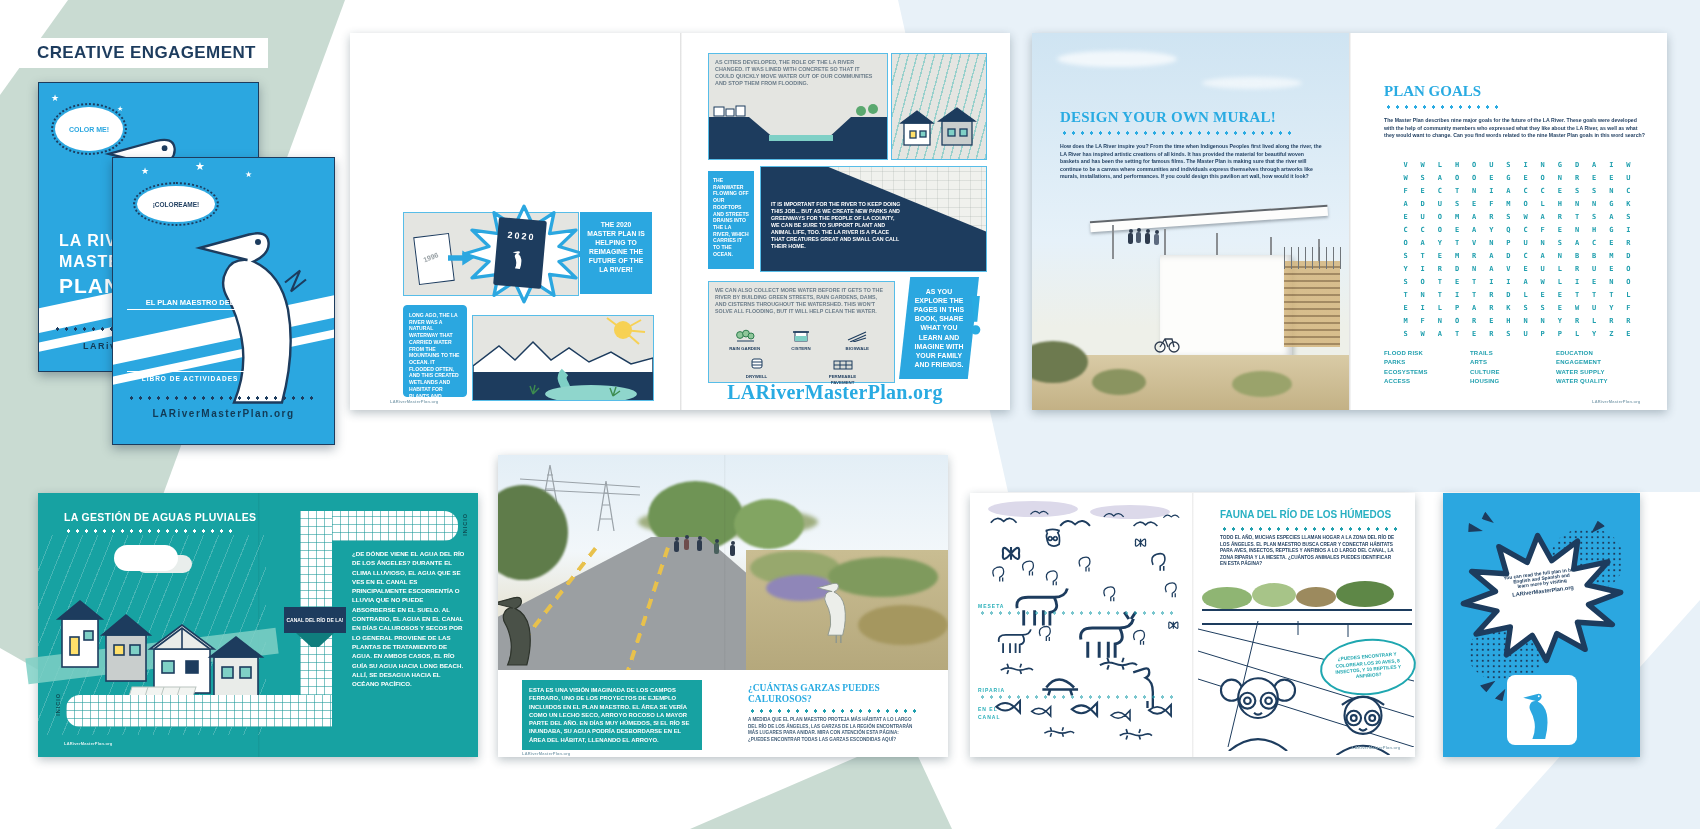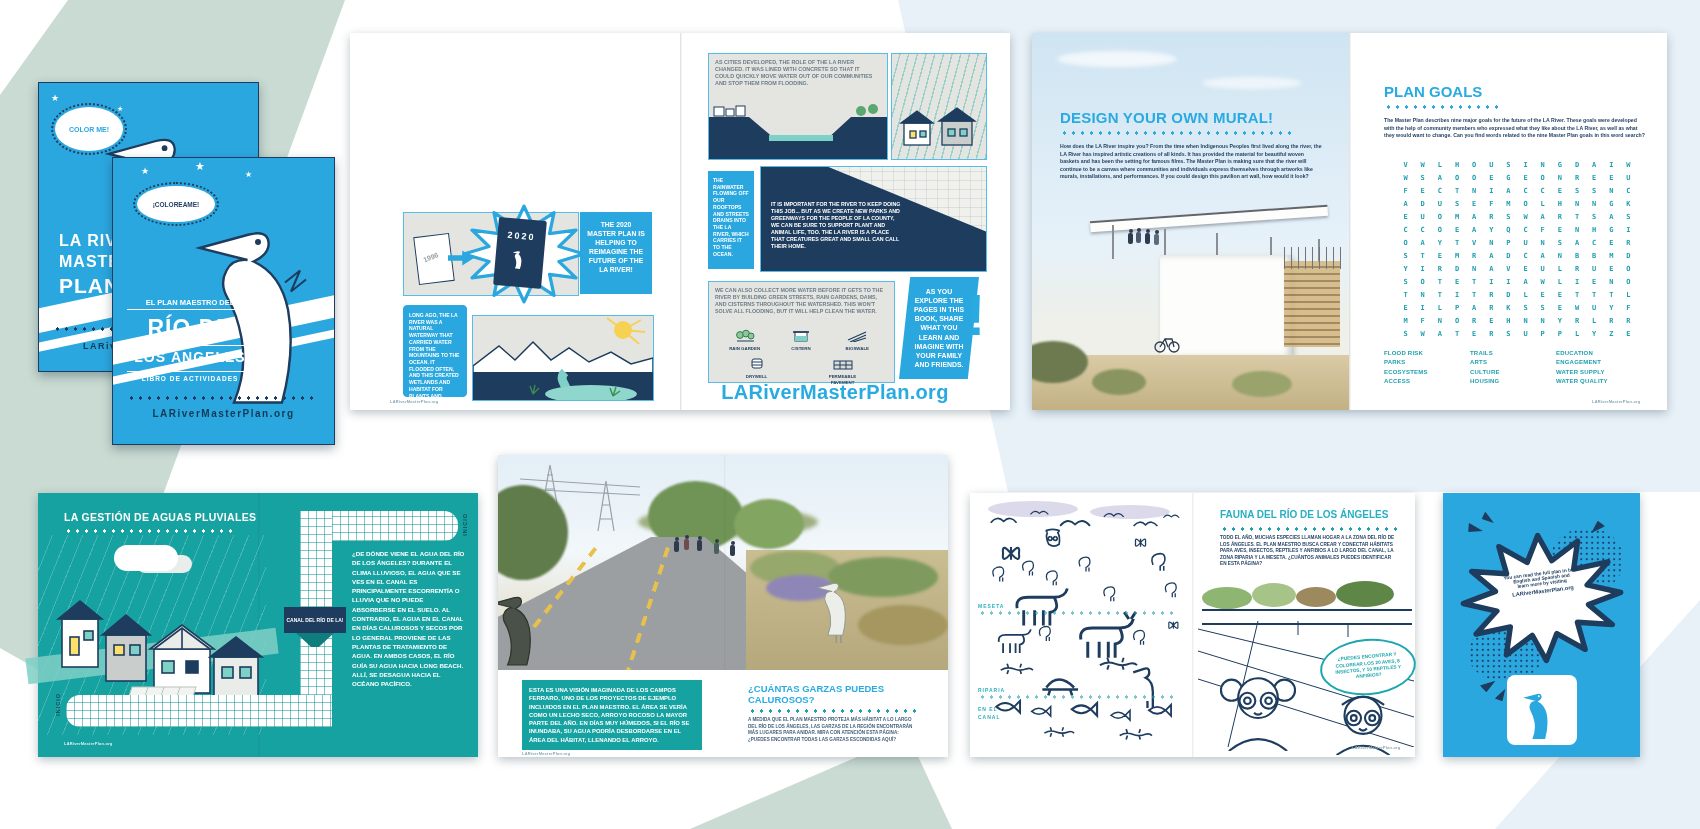--- a/index.html
+++ b/index.html
@@ -14,21 +14,21 @@
   .bg-blue-br{background:#e8f1f8;clip-path:polygon(1700px 600px,1700px 829px,1495px 829px);}
   .bg-white-bl{background:#fff;clip-path:polygon(0 648px,318px 829px,0 829px);}
   
   .card{position:absolute;background:#fff;box-shadow:0 3px 9px rgba(30,55,70,.30);}
   .gutter{position:absolute;top:0;bottom:0;width:2px;
           background:linear-gradient(90deg,rgba(0,0,0,.14),rgba(0,0,0,.02));}
   .dots{position:absolute;height:4px;background-repeat:repeat-x;background-size:9px 4px;}
   .dots-blue{background-image:radial-gradient(circle 1.6px,#29abe2 99%,transparent);}
   .dots-teal{background-image:radial-gradient(circle 1.6px,#1fa0ae 99%,transparent);}
   .dots-white{background-image:radial-gradient(circle 1.6px,#ffffff 99%,transparent);}
-  .dots-navy{background-image:radial-gradient(circle 1.6px,#1d3c5e 99%,transparent);} .blue{color:#29abe2;} .white{color:#fff;}
+  .dots-navy{background-image:radial-gradient(circle 1.6px,#1d3c5e 99%,transparent);} .blue{color:#29abe2;font-family:Liberation Serif, serif;} .white{color:#fff;}
   .tiny-footer{position:absolute;font-size:4px;color:#8aa7b5;font-weight:700;letter-spacing:.2px;}
   
   .hdr-bar{left:0;top:38px;width:268px;height:30px;background:#fff;display:flex;align-items:center;}
   .hdr-bar span{padding-left:37px;font-size:17px;font-weight:800;letter-spacing:.4px;color:#1d3c5e;}
   
   .cover{position:absolute;background:#2ba7e0;border:1.5px solid #1d3c5e;overflow:hidden;
          box-shadow:0 4px 10px rgba(20,40,60,.35);}
   .stripe{position:absolute;background:#fff;transform:rotate(-12deg);}
   .bubble-ell{position:absolute;background:#fff;border-radius:50%;display:flex;align-items:center;
               justify-content:center;text-align:center;font-weight:800;outline:2px dotted #1d3c5e;outline-offset:2px;}
@@ -65,20 +65,23 @@
 <body>
 
 <div class="stage">
 
   <div class="bg bg-mint"></div>
   <div class="bg bg-white-bl"></div>
   <div class="bg bg-blue"></div>
   <div class="bg bg-blue-br"></div>
   <div class="bg bg-mint-b"></div>
 
+  <div class="abs hdr-bar">
+    <span>CREATIVE ENGAGEMENT</span>
+  </div>
 
   <div class="cover" style="left:38px;top:82px;width:219px;height:288px;">
     <div class="stripe" style="left:-30px;top:198px;width:320px;height:24px;"></div>
     <div class="stripe" style="left:-30px;top:232px;width:320px;height:9px;"></div>
     <svg class="abs" style="left:62px;top:18px;width:150px;height:200px;" viewBox="0 0 100 140">
       <path d="M3 37 L36 28 Q48 25 49 33 Q50 41 39 46 Q57 54 62 78 Q67 106 58 140 L26 140 Q35 118 31 97 Q28 81 22 71 Q16 61 21 52 Q25 44 35 45 Z" fill="#fff" stroke="#1d3c5e" stroke-width="1.6"></path>
       <circle cx="42" cy="33" r="2" fill="#1d3c5e"></circle>
     </svg>
     <span class="star" style="left:12px;top:10px;font-size:9px;">★</span>
     <span class="star" style="left:78px;top:22px;font-size:7px;">★</span>
@@ -103,24 +106,20 @@
       <circle cx="42" cy="33" r="2" fill="#1d3c5e"></circle>
       <path d="M60 60 L70 52 L64 66 L74 58" fill="none" stroke="#1d3c5e" stroke-width="1.4"></path>
     </svg>
     <span class="star" style="left:28px;top:8px;font-size:9px;">★</span>
     <span class="star" style="left:82px;top:2px;font-size:11px;">★</span>
     <span class="star" style="left:132px;top:12px;font-size:8px;">★</span>
     <div class="bubble-ell" style="left:24px;top:28px;width:78px;height:36px;font-size:6.5px;color:#1d3c5e;">
       <span>¡COLOREAME!</span>
     </div>
     <div class="cov-kicker" style="left:14px;top:140px;width:126px;font-size:7.5px;">EL PLAN MAESTRO DEL</div>
-    <div class="cov-title" style="left:14px;top:158px;width:126px;text-align:center;font-size:23px;">
-      <div>RÍO DE</div>
-      <div style="font-size:14px;margin-top:5px;border-top:1.5px solid #fff;padding-top:4px;">LOS ÁNGELES</div>
-    </div>
     <div class="cov-sub" style="left:14px;top:213px;width:126px;text-align:center;font-size:6.5px;border-top:1.5px solid #fff;padding-top:3px;">LIBRO DE ACTIVIDADES</div>
     <div class="dots dots-navy" style="left:14px;top:238px;width:192px;"></div>
     <div class="cov-url" style="left:0;top:250px;width:221px;font-size:10px;">LARiverMasterPlan.org</div>
   </div>
 
   <div class="card" style="left:350px;top:33px;width:660px;height:377px;">
     <div class="gutter" style="left:330px;"></div>
 
 
     <div class="panel" style="left:53px;top:179px;width:174px;height:82px;">
@@ -668,21 +667,21 @@
           <use href="#liz" transform="translate(62,222) scale(1.2)"></use>
         <use href="#liz" transform="translate(138,224) scale(1.3)"></use>
       </g>
     </svg>
     <div class="abs" style="left:8px;top:110px;font-size:5px;font-weight:800;color:#2bb0ba;letter-spacing:1px;">MESETA</div>
     <div class="dots dots-teal" style="left:8px;top:118px;width:200px;opacity:.6;"></div>
     <div class="abs" style="left:8px;top:194px;font-size:5px;font-weight:800;color:#2bb0ba;letter-spacing:1px;">RIPARIA</div>
     <div class="dots dots-teal" style="left:8px;top:202px;width:200px;opacity:.6;"></div>
     <div class="abs" style="left:8px;top:212px;font-size:5px;font-weight:800;color:#2bb0ba;letter-spacing:1px;width:40px;line-height:1.6;">EN EL CANAL</div>
 
-    <div class="abs" style="left:250px;top:16px;font-size:10px;font-weight:800;color:#28b0c2;">FAUNA DEL RÍO DE LOS ÁNGELES</div>
+    <div class="abs" style="left:250px;top:16px;font-size:10px;font-weight:800;color:#28b0c2;">FAUNA DEL RÍO DE LOS HÚMEDOS</div>
     <div class="dots dots-teal" style="left:250px;top:34px;width:180px;"></div>
     <div class="abs cap cap-navy" style="left:250px;top:42px;width:178px;font-size:4.7px;font-weight:700;line-height:1.4;">TODO EL AÑO, MUCHAS ESPECIES LLAMAN HOGAR A LA ZONA DEL RÍO DE LOS ÁNGELES. EL PLAN MAESTRO BUSCA CREAR Y CONECTAR HÁBITATS PARA AVES, INSECTOS, REPTILES Y ANFIBIOS A LO LARGO DEL CANAL, LA ZONA RIPARIA Y LA MESETA. ¿CUÁNTOS ANIMALES PUEDES IDENTIFICAR EN ESTA PÁGINA?</div>
     <div class="treeblob" style="left:232px;top:94px;width:50px;height:22px;background:#8fb573;"></div>
     <div class="treeblob" style="left:282px;top:90px;width:44px;height:24px;background:#a7c488;"></div>
     <div class="treeblob" style="left:326px;top:94px;width:40px;height:20px;background:#9c8a5e;"></div>
     <div class="treeblob" style="left:366px;top:88px;width:58px;height:26px;background:#5e8747;"></div>
     <div class="abs" style="left:232px;top:116px;width:210px;height:12px;background:#fff;border-top:2px solid #1d3c5e;border-bottom:2px solid #1d3c5e;"></div>
     <svg class="abs" style="left:228px;top:128px;width:216px;height:126px;" viewBox="0 0 216 126">
       <g stroke="#1d3c5e" stroke-width="1" fill="none">
         <line x1="0" y1="8" x2="216" y2="60"></line>

